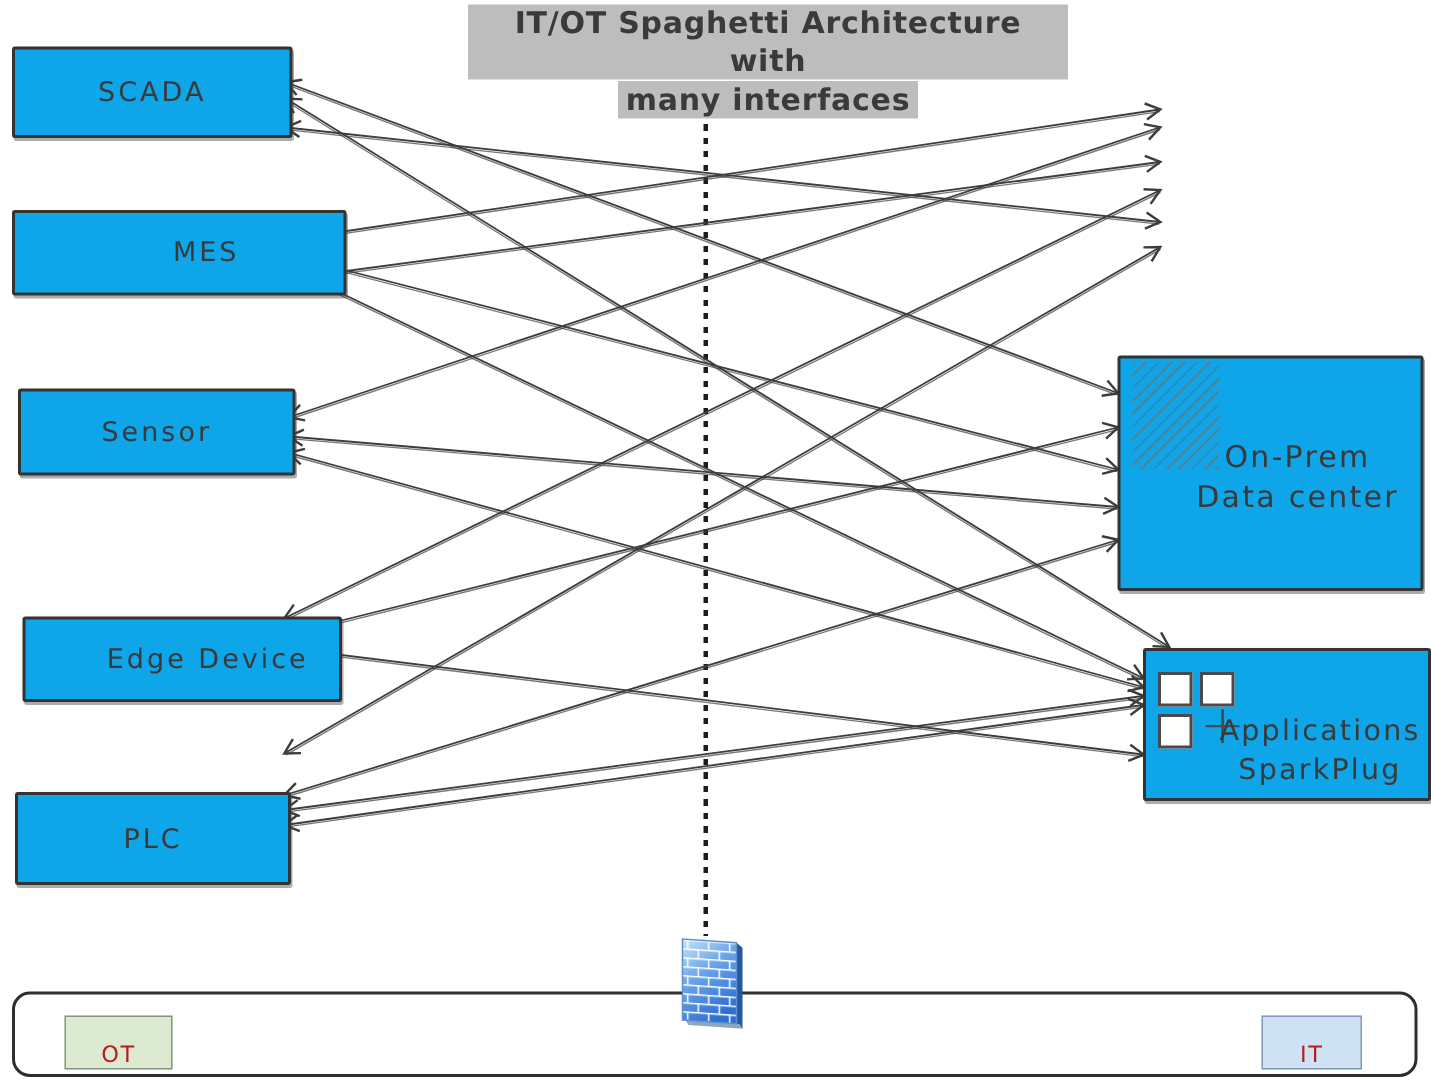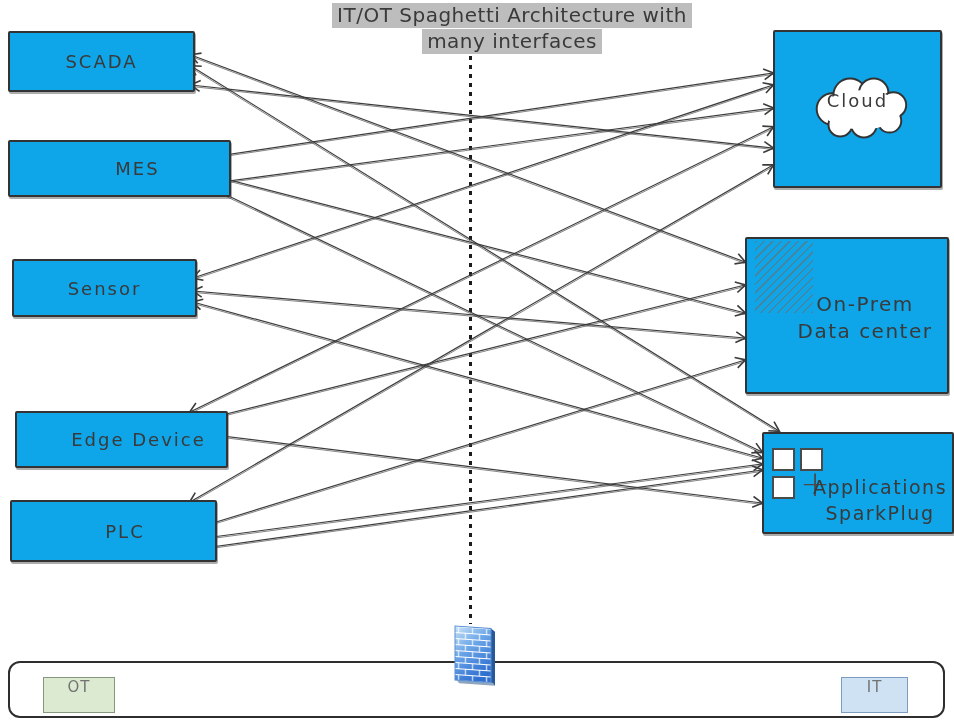--- a/index.html
+++ b/index.html
@@ -1,32 +1,32 @@
 <!DOCTYPE html>
 <html><head>
 <meta charset="utf-8">
 <style>
   html,body{margin:0;padding:0;background:#fff;}
   #stage{position:relative;width:954px;height:728px;background:#ffffff;overflow:hidden;
          font-family:"DejaVu Sans", sans-serif;color:#3a3a3a;}
 
   
-  .title-wrap{position:absolute;left:312px;top:3px;width:400px;text-align:center;z-index:4;line-height:25px;}
+  .title-wrap{position:absolute;left:312px;top:3px;width:400px;text-align:center;z-index:4;line-height:25px;font-weight:bold;}
   .title-line{display:inline-block;background:#bdbdbd;color:#3a3a3a;font-size:20px;
               letter-spacing:0.5px;padding:0 5px;}
 
   
   .nodebox{position:absolute;background:#0ea5e9;border:2px solid #333;border-radius:2px;
            box-shadow:1px 2px 0 0 rgba(70,70,70,.45);display:flex;align-items:center;
            justify-content:center;font-size:18px;letter-spacing:2px;z-index:3;}
   #box-scada{left:8px;top:31px;width:183px;height:57px;}
   #box-mes{left:8px;top:140px;width:183px;height:53px;padding-left:36px;}
   #box-sensor{left:12px;top:259px;width:181px;height:54px;}
   #box-edge{left:15px;top:411px;width:175px;height:53px;padding-left:34px;}
-  #box-plc{left:10px;top:500px;width:180px;height:58px;padding-left:23px;}
+  #box-plc{left:10px;top:528px;width:180px;height:58px;}
 
   #box-cloud{left:773px;top:30px;width:165px;height:154px;}
   #box-onprem{left:745px;top:237px;width:200px;height:153px;flex-direction:column;}
   #box-apps{left:762px;top:432px;width:188px;height:98px;}
 
   .two-line{position:absolute;width:100%;text-align:center;font-size:20px;letter-spacing:1.5px;line-height:27px;}
   #box-onprem .two-line{top:52px;left:18px;}
   #box-apps .two-line{top:40px;left:22px;font-size:19px;line-height:26px;}
 
   
@@ -42,22 +42,22 @@
   .appsq.s1{left:8px;top:14px;} .appsq.s2{left:36px;top:14px;} .appsq.s3{left:8px;top:42px;}
   .app-plus{position:absolute;left:36px;top:32px;font-size:36px;font-weight:300;color:#4a4a4a;line-height:1;}
 
   
   .dotted-line{position:absolute;left:469px;top:56px;width:3px;height:568px;z-index:1;
      background:repeating-linear-gradient(to bottom,#1c1c1c 0 4px,transparent 4px 9px);}
 
   
   .zone-bar{position:absolute;left:8px;top:661px;width:933px;height:53px;background:#fff;
             border:2px solid #2e2e2e;border-radius:12px;z-index:2;}
-  .chip{position:absolute;display:flex;align-items:flex-start;justify-content:center;
-        font-size:15px;letter-spacing:1px;color:#737373;z-index:3;}
+  .chip{position:absolute;display:flex;align-items:flex-end;justify-content:center;
+        font-size:15px;letter-spacing:1px;color:#b91c1c;z-index:3;}
   .chip-ot{left:43px;top:677px;width:70px;height:34px;background:#dcead2;border:1.5px solid #85977c;}
   .chip-it{left:817px;top:677px;width:65px;height:34px;background:#cfe2f3;border:1.5px solid #7d9cbe;margin-left:24px;}
 
   
   .firewall{position:absolute;left:450px;top:623px;width:50px;height:68px;z-index:6;}
 
   
   #wires{position:absolute;left:0;top:0;width:954px;height:728px;z-index:2;pointer-events:none;}
   .wire{stroke:#3c3c3c;stroke-width:1.2;fill:none;}
   .wire-echo{stroke:#3c3c3c;stroke-width:0.9;opacity:.7;fill:none;}
@@ -128,35 +128,20 @@
   <div class="nodebox" id="box-sensor">
     <span>Sensor</span>
   </div>
   <div class="nodebox" id="box-edge">
     <span>Edge Device</span>
   </div>
   <div class="nodebox" id="box-plc">
     <span>PLC</span>
   </div>
 
-  <div class="nodebox" id="box-cloud">
-    <svg class="cloud-svg" viewBox="0 0 120 74">
-      <g stroke="#333" stroke-width="2" fill="#fff">
-        <circle cx="34" cy="40" r="16"></circle>
-        <circle cx="52" cy="26" r="17"></circle>
-        <circle cx="76" cy="24" r="15"></circle>
-        <circle cx="96" cy="36" r="13"></circle>
-        <circle cx="92" cy="52" r="12"></circle>
-        <circle cx="66" cy="56" r="13"></circle>
-        <circle cx="42" cy="56" r="12"></circle>
-      </g>
-      <ellipse cx="64" cy="41" rx="40" ry="20" fill="#fff"></ellipse>
-    </svg>
-    <div class="cloud-label">Cloud</div>
-  </div>
 
   <div class="nodebox" id="box-onprem">
     <div class="hatch"></div>
     <div class="two-line">
       <span>On-Prem</span><br>
       <span>Data center</span>
     </div>
   </div>
 
   <div class="nodebox" id="box-apps">

